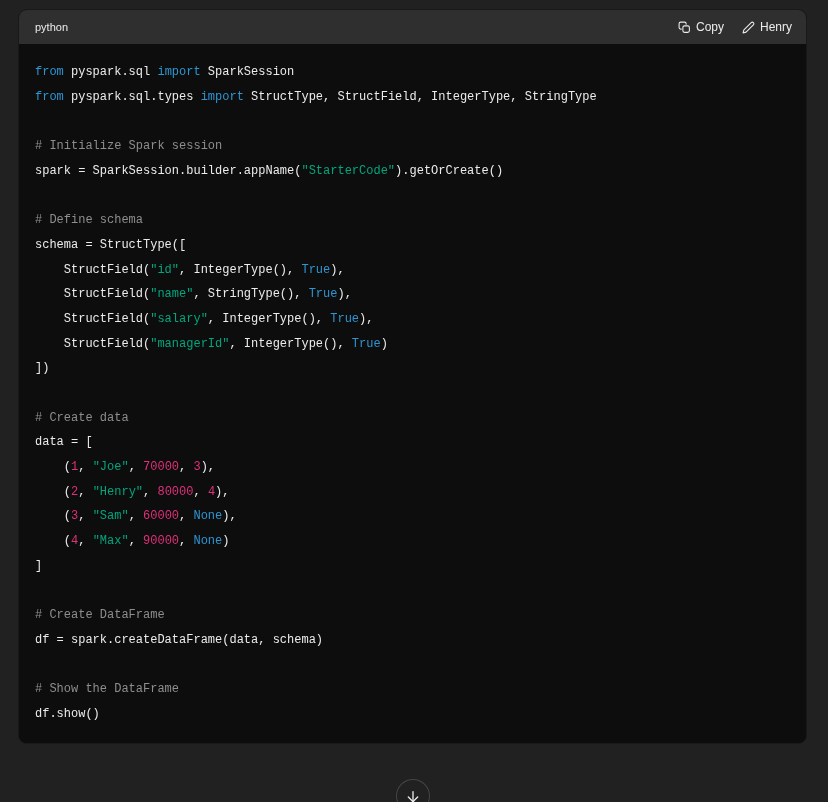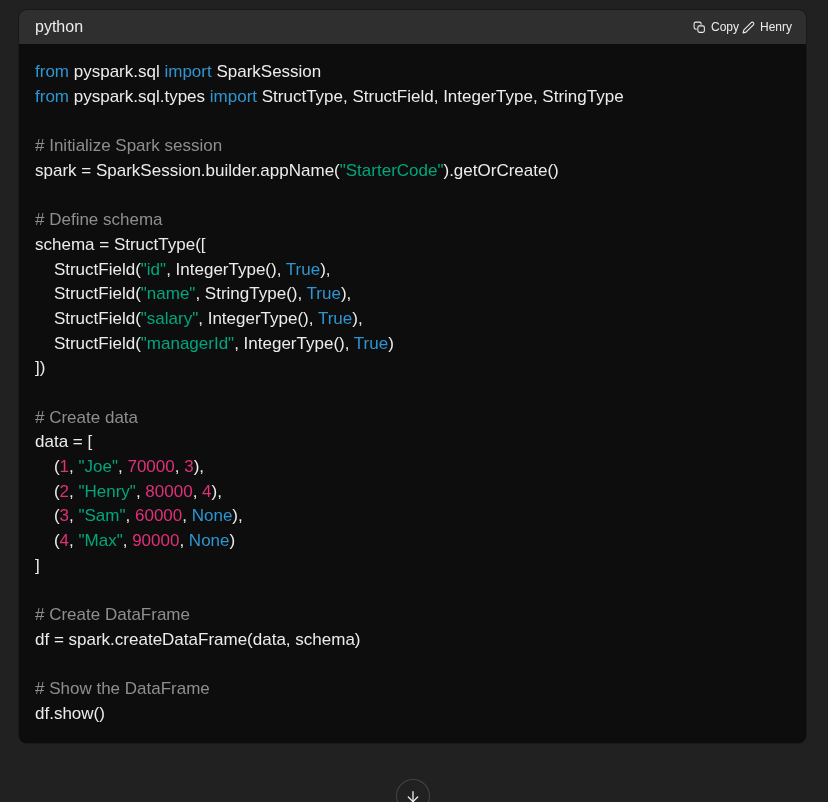--- a/index.html
+++ b/index.html
@@ -25,41 +25,41 @@
   .code-header {
     height: 34px;
     background: var(--header_bg, #2f2f2f);
     display: flex;
     align-items: center;
     justify-content: space-between;
     padding: 0 14px 0 16px;
   }
   .lang {
     color: var(--text, #ececec);
-    font-size: 16px;
+    font-size: 11px;
   }
-  .actions { display: flex; align-items: center; gap: 3px; }
+  .actions { display: flex; align-items: center; gap: 18px; }
   .action {
     display: flex;
     align-items: center;
     gap: 5px;
     background: none;
     border: none;
     color: var(--text, #ececec);
     font-size: 12px;
     font-family: "Liberation Sans", sans-serif;
     cursor: pointer;
     padding: 0;
   }
   .action svg { display: block; }
   .code-body {
     background: var(--code_bg, #0d0d0d);
     padding: 16px;
-    font-family: Liberation Sans, sans-serif;
-    font-size: 17px;
+    font-family: Liberation Mono, monospace;
+    font-size: 12px;
     color: var(--text, #ececec);
     overflow: hidden;
   }
   .code-line {
     white-space: pre;
     line-height: 24.7px;
     height: 24.7px;
   }
   .tok-kw { color: var(--keyword, #2e95d3); }
   .tok-st { color: var(--string, #00a67d); }

